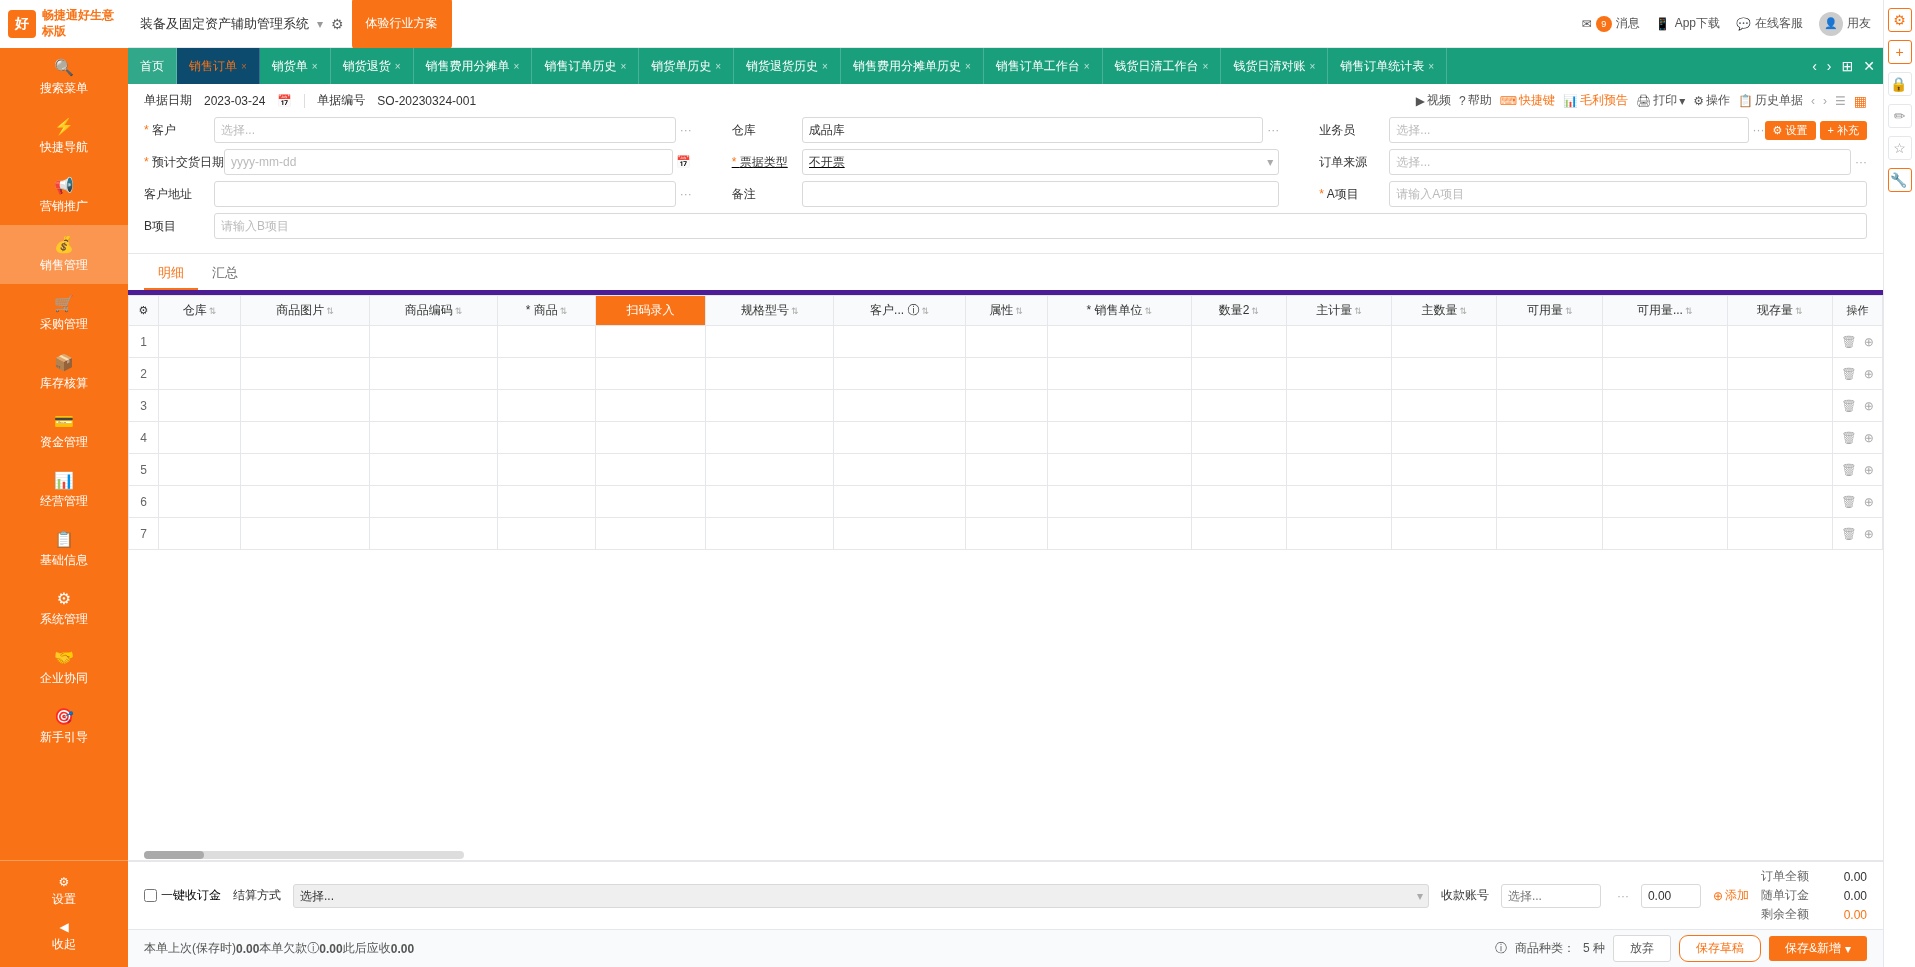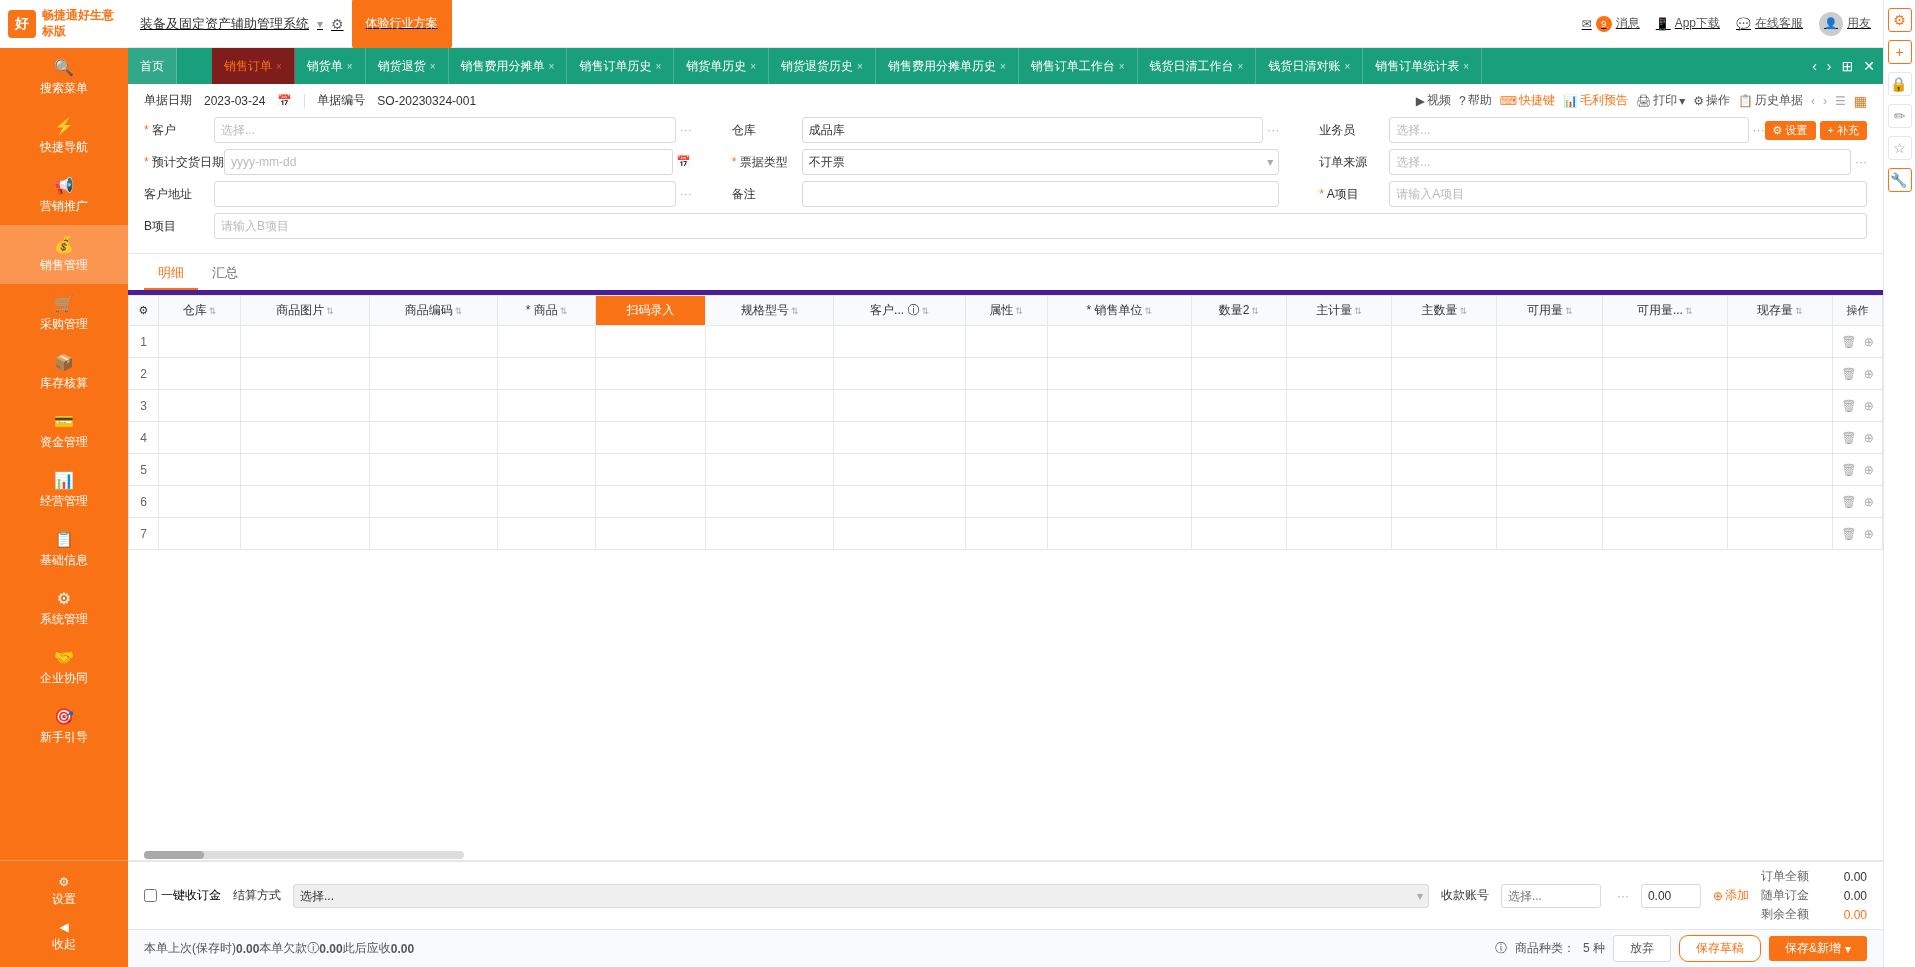--- a/index.html
+++ b/index.html
@@ -13,35 +13,35 @@
     .sidebar-item { display: flex; flex-direction: column; align-items: center; padding: 10px 4px; color: #fff; cursor: pointer; gap: 3px; font-size: 11px; }
     .sidebar-item.active { background: rgba(255,255,255,0.25); }
     .sidebar-item-icon { font-size: 16px; }
     .sidebar-bottom { margin-top: auto; padding: 8px 0; border-top: 1px solid rgba(255,255,255,0.3); }
     .sidebar-bottom-item { display: flex; flex-direction: column; align-items: center; padding: 6px 4px; color: #fff; cursor: pointer; gap: 2px; font-size: 10px; }
 
     
     .main { flex: 1; display: flex; flex-direction: column; overflow: hidden; }
 
     
-    .topbar { height: 48px; background: #fff; display: flex; align-items: center; padding: 0 12px; gap: 8px; border-bottom: 1px solid #e5e7eb; flex-shrink: 0; text-decoration: underline; }
+    .topbar { height: 48px; background: #fff; display: flex; align-items: center; padding: 0 12px; gap: 8px; border-bottom: 1px solid #e5e7eb; flex-shrink: 0; }
     .topbar-title { font-size: 13px; color: #333; font-weight: 500; }
     .topbar-chevron { color: #999; }
     .topbar-gear { color: #666; font-size: 14px; cursor: pointer; }
     .topbar-btn { background: #f97316; color: #fff; border: none; padding: 17px 14px; border-radius: 4px; cursor: pointer; font-size: 12px; }
     .topbar-right { margin-left: auto; display: flex; align-items: center; gap: 16px; color: #555; }
     .topbar-right-item { display: flex; align-items: center; gap: 4px; cursor: pointer; font-size: 12px; }
     .badge { background: #f97316; color: #fff; border-radius: 50%; width: 16px; height: 16px; display: flex; align-items: center; justify-content: center; font-size: 9px; }
     .avatar { width: 24px; height: 24px; background: #ccc; border-radius: 50%; display: flex; align-items: center; justify-content: center; font-size: 11px; color: #666; }
 
     
     .navtabs { background: #1a9f7c; display: flex; align-items: center; height: 36px; flex-shrink: 0; overflow: hidden; }
     .navtab { padding: 0 12px; color: #fff; cursor: pointer; height: 100%; display: flex; align-items: center; white-space: nowrap; font-size: 12px; border-right: 1px solid rgba(255,255,255,0.2); }
     .navtab:first-child { background: rgba(255,255,255,0.1); }
-    .navtab.active { background: #7f1d1d; color: #f97316; margin-left: 35px; }
+    .navtab.active { background: #0c4a6e; color: #f97316; }
     .navtab .close-x { margin-left: 4px; opacity: 0.7; font-size: 10px; }
     .navtabs-arrows { margin-left: auto; display: flex; align-items: center; color: #fff; padding: 0 4px; gap: 2px; }
     .navtabs-arrow { cursor: pointer; padding: 2px 4px; font-size: 14px; }
 
     
     .form-area { background: #fff; padding: 8px 16px; border-bottom: 1px solid #e5e7eb; flex-shrink: 0; }
     .form-toolbar { display: flex; align-items: center; gap: 12px; margin-bottom: 8px; }
     .form-toolbar-label { color: #333; font-size: 12px; }
     .form-toolbar-value { color: #333; font-size: 12px; font-weight: 500; }
     .form-toolbar-sep { width: 1px; height: 14px; background: #ddd; }
@@ -332,21 +332,21 @@
         </div>
       </div>
 
       <div class="form-row">
         <div class="form-field" style="flex:1.2;">
           <span class="form-label required">预计交货日期</span>
           <input class="form-input" placeholder="yyyy-mm-dd" style="">
           <span class="form-date-icon">📅</span>
         </div>
         <div class="form-field-gap"></div>
-        <div class="form-field" style="flex:1.2;">
+        <div class="form-field" style="flex:1.2;text-decoration:underline;">
           <span class="form-label required">票据类型</span>
           <div class="form-select-wrapper">
             <select class="form-select">
               <option>不开票</option>
             </select>
           </div>
         </div>
         <div class="form-field-gap"></div>
         <div class="form-field" style="flex:1.2;">
           <span class="form-label">订单来源</span>

